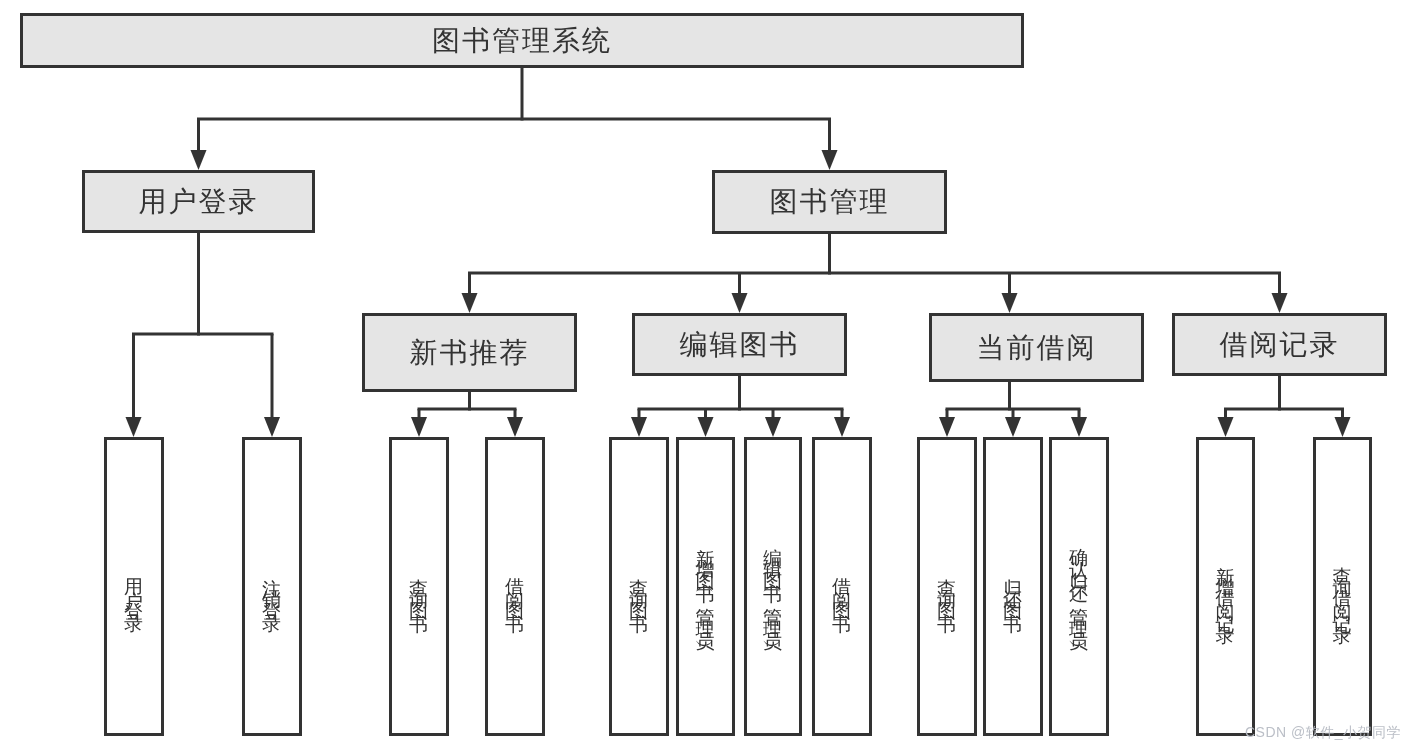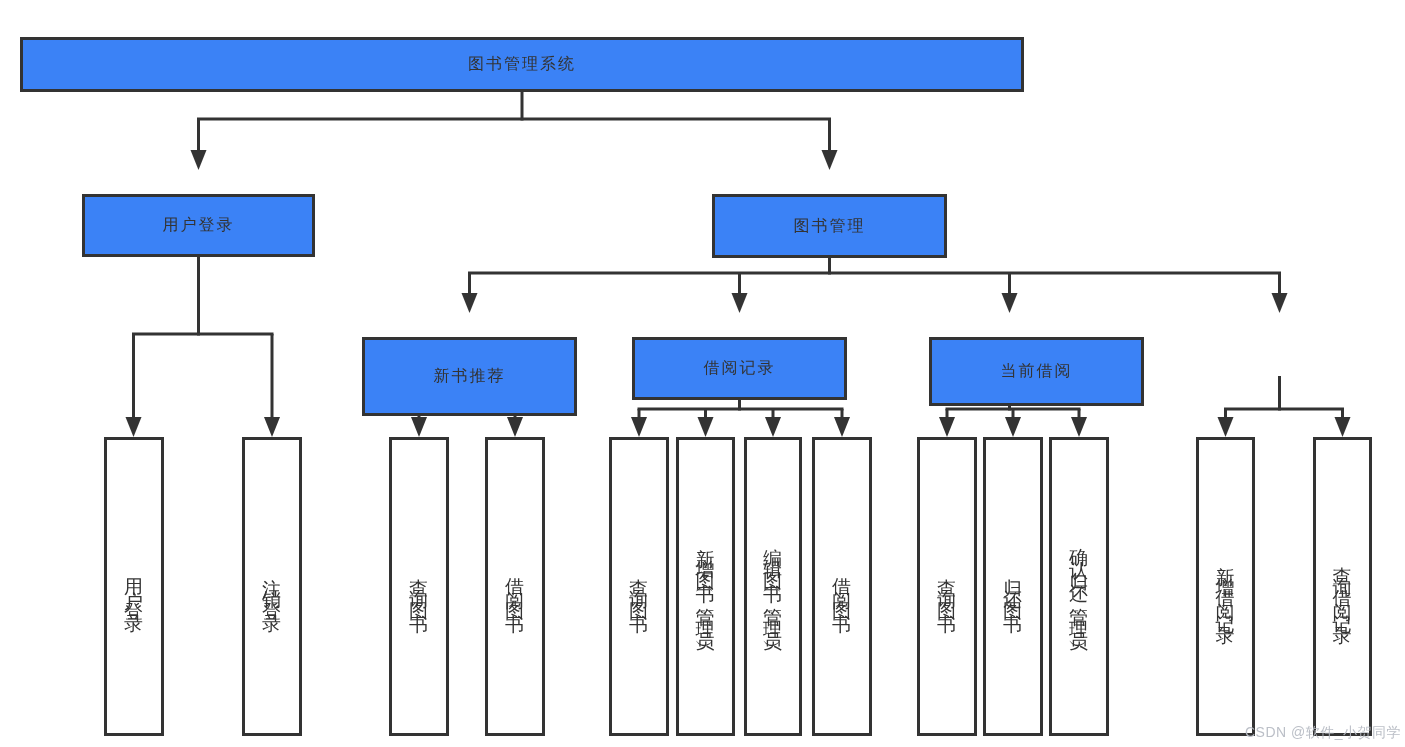--- a/index.html
+++ b/index.html
@@ -10,29 +10,28 @@
     background: #ffffff;
     font-family: "Liberation Sans", "DejaVu Sans", sans-serif;
     overflow: hidden;
   }
   #wires { position: absolute; left: 0; top: 0; width: 1405px; height: 747px; }
 
   .hbox {
     position: absolute;
     box-sizing: border-box;
     border: 3px solid #333333;
-    background: #3b82f6;
+    background: #e5e5e5;
     display: flex;
     align-items: center;
     justify-content: center;
-    font-size: 16px;
+    font-size: 28px;
     letter-spacing: 2px;
     color: #333333;
     z-index: 2;
-    margin-top: 24px;
   }
   .vbox {
     position: absolute;
     box-sizing: border-box;
     border: 3px solid #333333;
     background: #ffffff;
     display: flex;
     align-items: center;
     justify-content: center;
     z-index: 2;
@@ -157,25 +156,28 @@
     <span>用户登录</span>
   </div>
   <div class="hbox" id="n-book-mgmt">
     <span>图书管理</span>
   </div>
 
   <div class="hbox" id="n-new-book-rec">
     <span>新书推荐</span>
   </div>
   <div class="hbox" id="n-book-borrow">
-    <span>借阅记录</span>
+    <span>编辑图书</span>
   </div>
   <div class="hbox" id="n-current-borrow">
     <span>当前借阅</span>
   </div>
+  <div class="hbox" id="n-borrow-records">
+    <span>借阅记录</span>
+  </div>
 
   <div class="vbox" id="l-user-login">
     <span>用户登录</span>
   </div>
   <div class="vbox" id="l-logout">
     <span>注销登录</span>
   </div>
   <div class="vbox" id="l-query-book-rec">
     <span>查询图书</span>
   </div>

